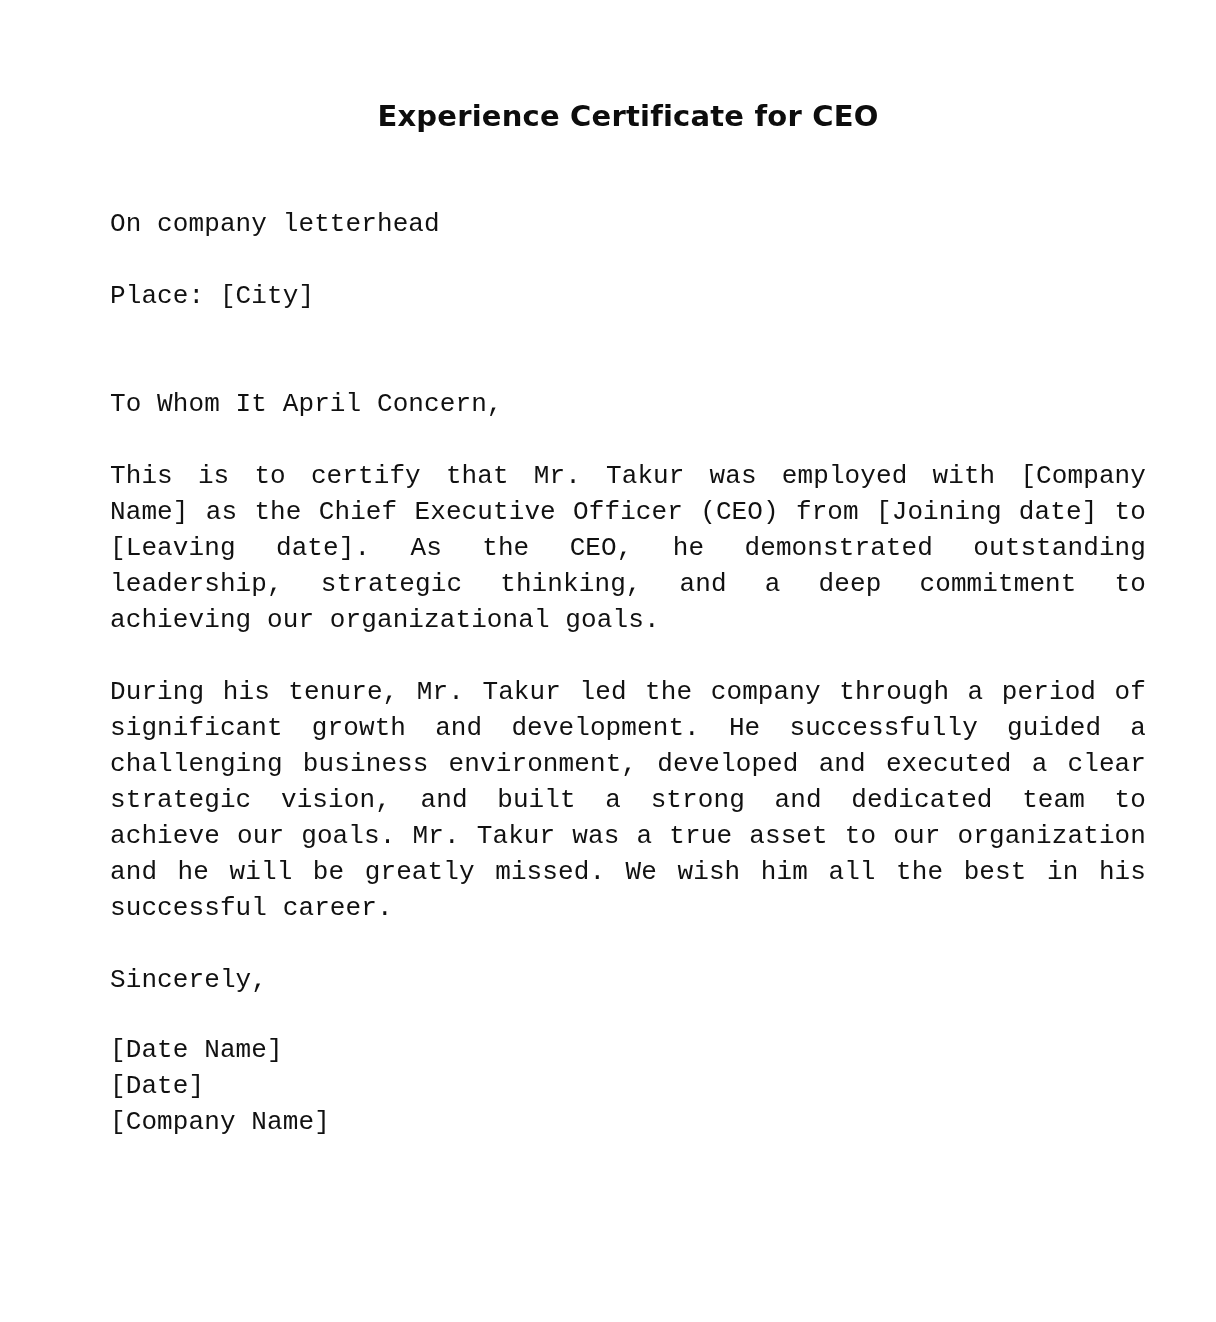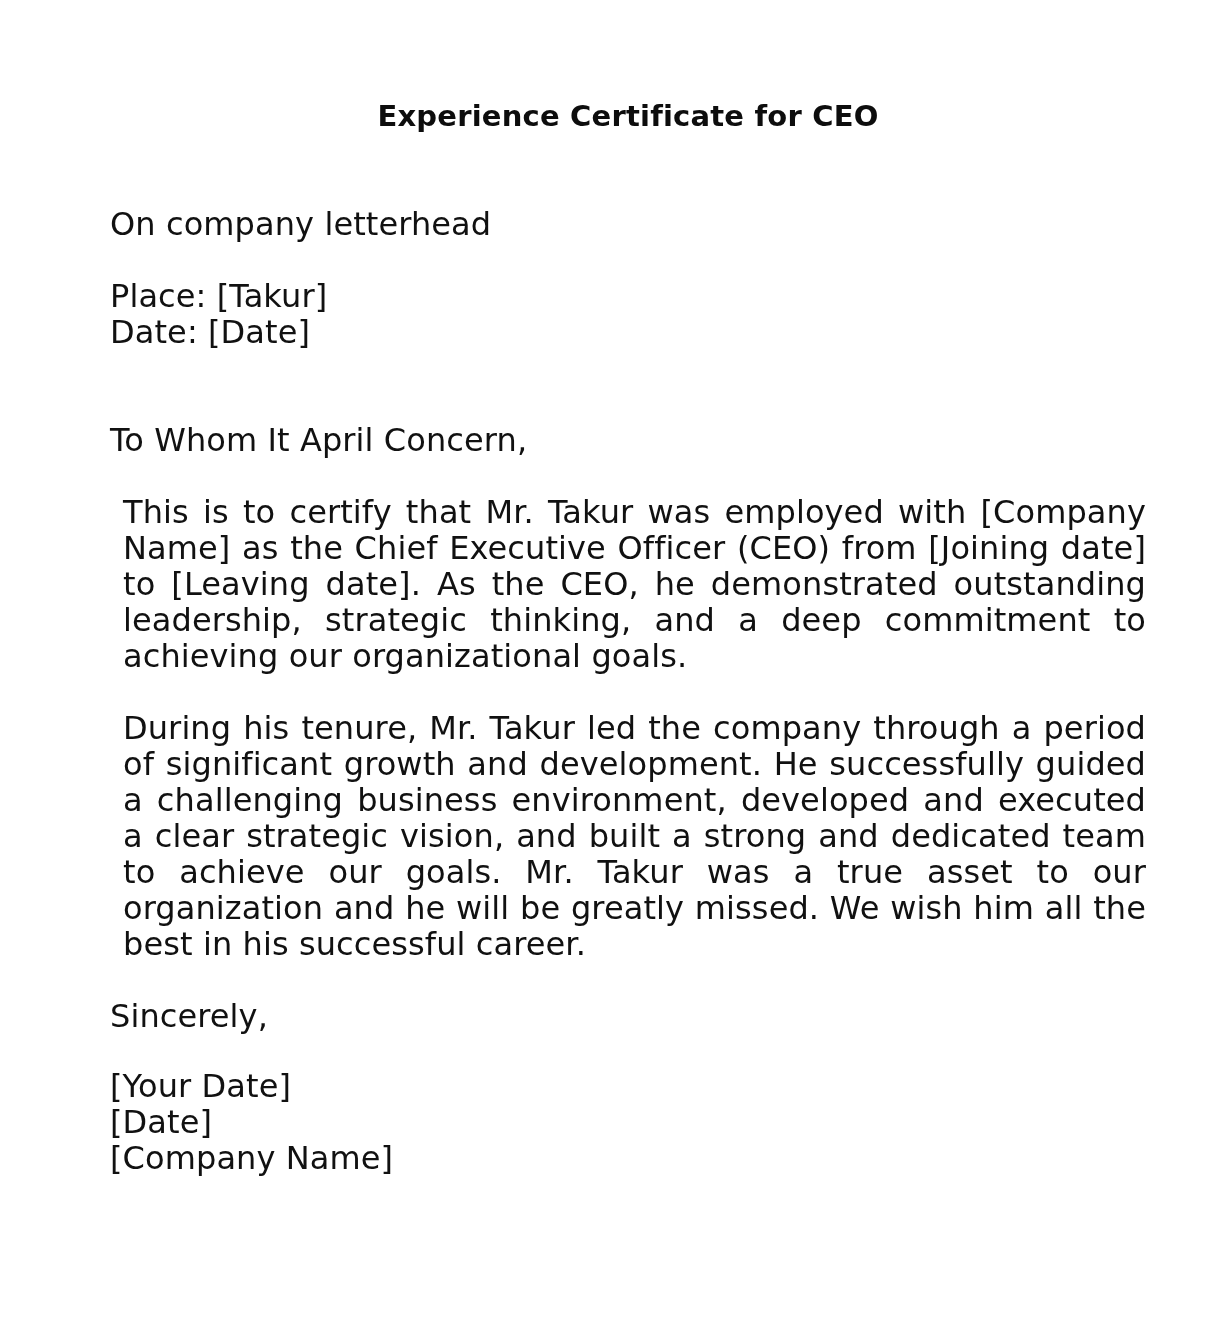--- a/index.html
+++ b/index.html
@@ -28,60 +28,59 @@
     font-weight: 700;
     line-height: 36px;
     text-align: center;
     letter-spacing: 0.2px;
     margin-bottom: 72px;
     color: #0d0d0d;
   }
 
   .line,
   .para {
-    font-size: 32px;
+    font-size: 26px;
     line-height: 36px;
     letter-spacing: 0.1px;
+    font-family: Liberation Mono, monospace;
   }
 
   .letterhead-note { margin-bottom: 36px; }
 
   .place-date-block { margin-bottom: 72px; }
 
   .salutation { margin-bottom: 36px; }
 
   .para {
     text-align: justify;
     margin-bottom: 36px;
-    margin-left: 13px;
   }
 
   .closing { margin-bottom: 34px; }
 </style>
 </head>
 <body>
 
 <div class="page">
 
   <h1 class="doc-title">Experience Certificate for CEO</h1>
 
   <p class="line letterhead-note">On company letterhead</p>
 
   <div class="place-date-block">
-    <p class="line">Place: [Takur]</p>
-    <p class="line">Date: [Date]</p>
+    <p class="line">Place: [City]</p>
   </div>
 
   <p class="line salutation">To Whom It April Concern,</p>
 
   <p class="para">This is to certify that Mr. Takur was employed with [Company Name] as the Chief Executive Officer (CEO) from [Joining date] to [Leaving date]. As the CEO, he demonstrated outstanding leadership, strategic thinking, and a deep commitment to achieving our organizational goals.</p>
 
   <p class="para">During his tenure, Mr. Takur led the company through a period of significant growth and development. He successfully guided a challenging business environment, developed and executed a clear strategic vision, and built a strong and dedicated team to achieve our goals. Mr. Takur was a true asset to our organization and he will be greatly missed. We wish him all the best in his successful career.</p>
 
   <p class="line closing">Sincerely,</p>
 
   <div class="signature-block">
-    <p class="line">[Your Date]</p>
+    <p class="line">[Date Name]</p>
     <p class="line">[Date]</p>
     <p class="line">[Company Name]</p>
   </div>
 
 </div>
 
 </body></html>

